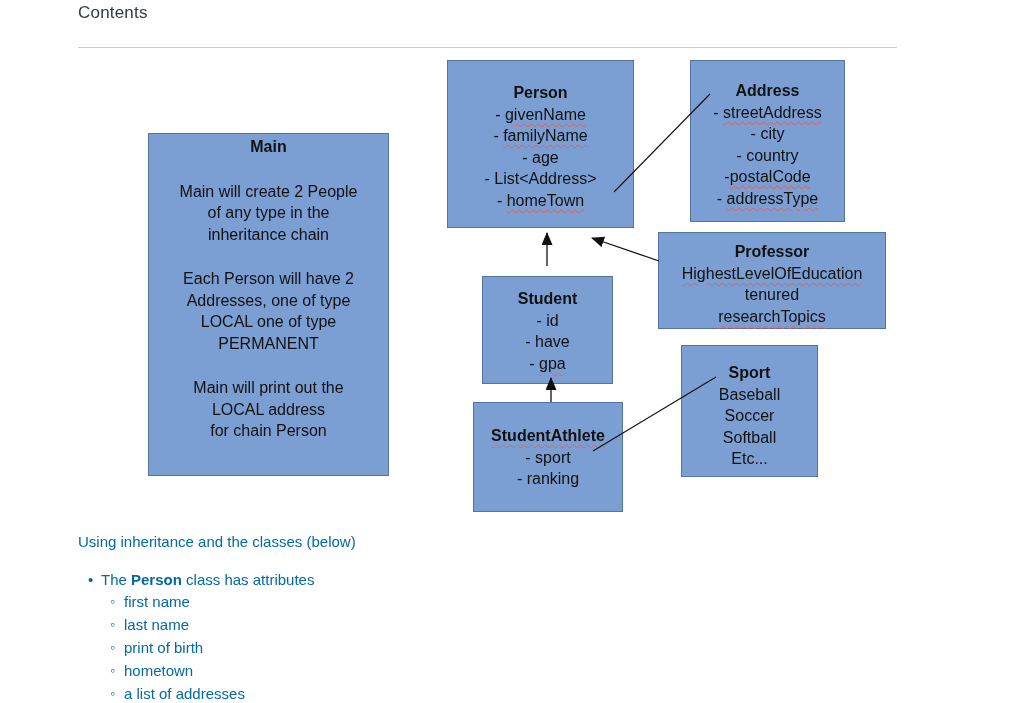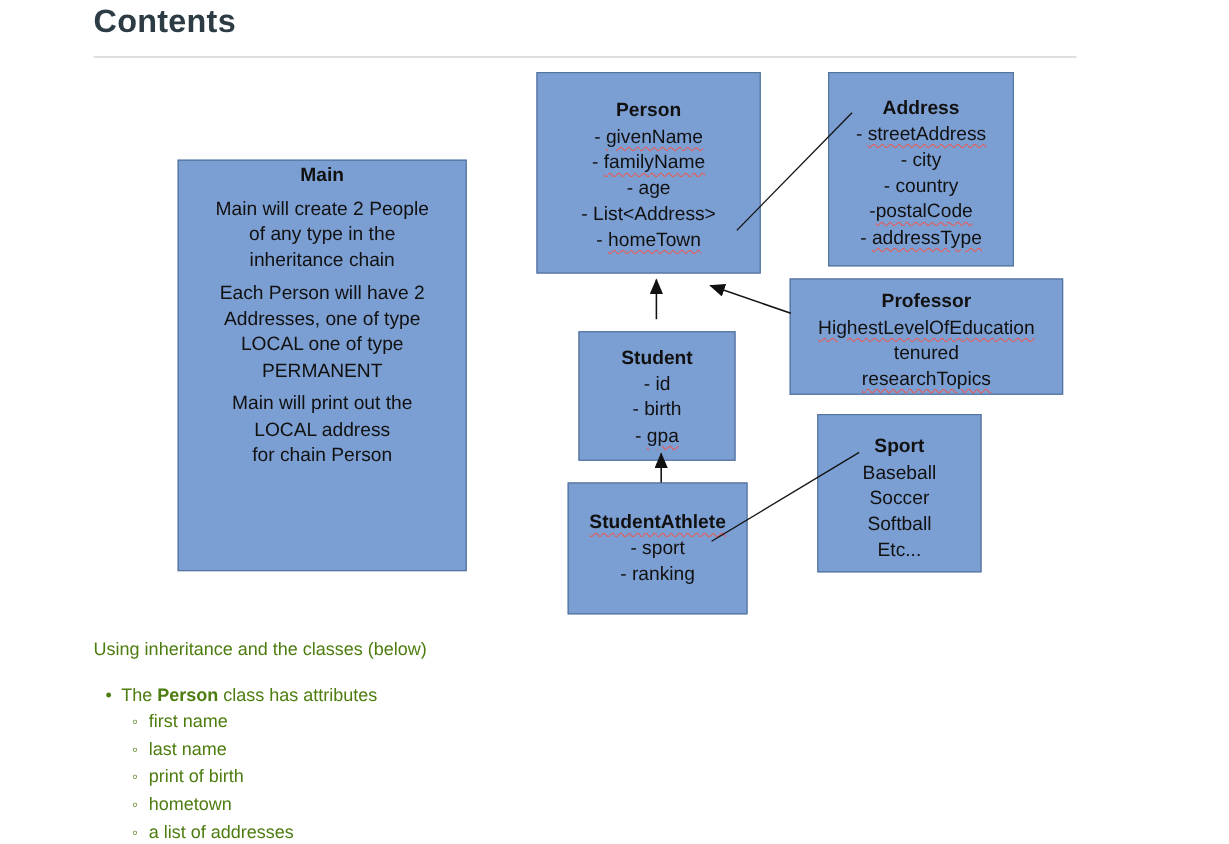--- a/index.html
+++ b/index.html
@@ -5,21 +5,21 @@
   html, body { margin:0; padding:0; }
   body {
     width:1024px; height:703px;
     background:#ffffff;
     font-family:"Liberation Sans", sans-serif;
     position:relative;
     overflow:hidden;
   }
   .page-title {
     position:absolute; left:78px; top:3px;
-    font-size:27px; font-weight:700; color:#2d3b45;
+    font-size:17px; font-weight:400; color:#2d3b45;
     margin:0; letter-spacing:0.2px;
   }
   .rule {
     position:absolute; left:78px; top:47px;
     width:819px; height:1px; background:#c7ccd1;
   }
   .box {
     position:absolute;
     background:#7c9fd3;
     border:1px solid #54749e;
@@ -30,26 +30,26 @@
     line-height:21.5px;
   }
   .box-title { font-weight:700; }
   .sq {
     text-decoration-line:underline;
     text-decoration-style:wavy;
     text-decoration-color:#e06060;
     text-decoration-thickness:1px;
     text-underline-offset:3px;
   }
-  .para { margin-top:6px; }
+  .para { margin-top:23px; }
   .connectors {
     position:absolute; left:0; top:0;
     pointer-events:none;
   }
-  .notes { color:#4d7c0f; font-size:15px; }
+  .notes { color:#0369a1; font-size:15px; }
   .intro { position:absolute; left:78px; top:533px; }
   .bullet-row {
     position:absolute; left:88px; top:568px;
     display:flex; line-height:23px;
   }
   .bullet-glyph { width:13px; flex:0 0 13px; }
   .sub-list { position:absolute; left:110px; top:590px; }
   .sub-item { display:flex; height:23px; line-height:23px; }
   .circle-glyph { width:14px; flex:0 0 14px; font-size:14px; }
   .b { font-weight:700; }
@@ -101,21 +101,21 @@
 <div class="box" style="left:658px; top:232px; width:228px; height:97px; padding-top:8px;">
   <div class="box-title">Professor</div>
   <div class="line"><span class="sq">HighestLevelOfEducation</span></div>
   <div class="line">tenured</div>
   <div class="line"><span class="sq">researchTopics</span></div>
 </div>
 
 <div class="box" style="left:482px; top:266px; width:131px; height:108px; padding-top:11px;margin-top:10px;">
   <div class="box-title">Student</div>
   <div class="line">- id</div>
-  <div class="line">- birth</div>
+  <div class="line">- have</div>
   <div class="line"><span>- </span><span class="sq">gpa</span></div>
 </div>
 
 <div class="box" style="left:681px; top:345px; width:137px; height:132px; padding-top:16px;">
   <div class="box-title">Sport</div>
   <div class="line">Baseball</div>
   <div class="line">Soccer</div>
   <div class="line">Softball</div>
   <div class="line">Etc...</div>
 </div>

